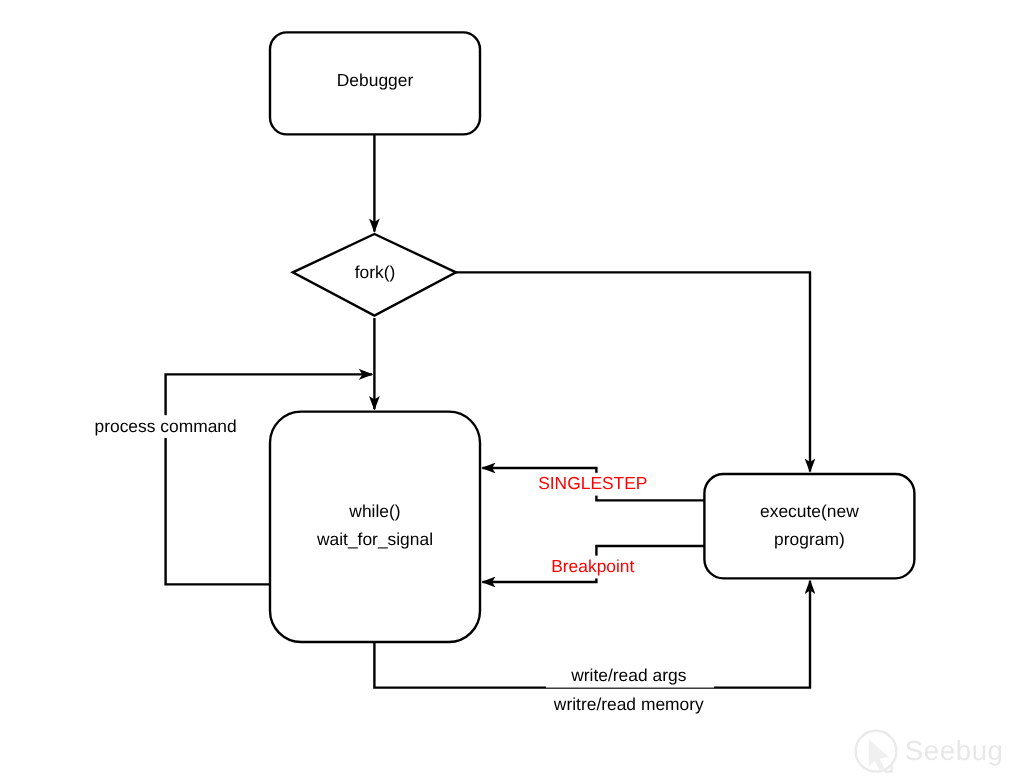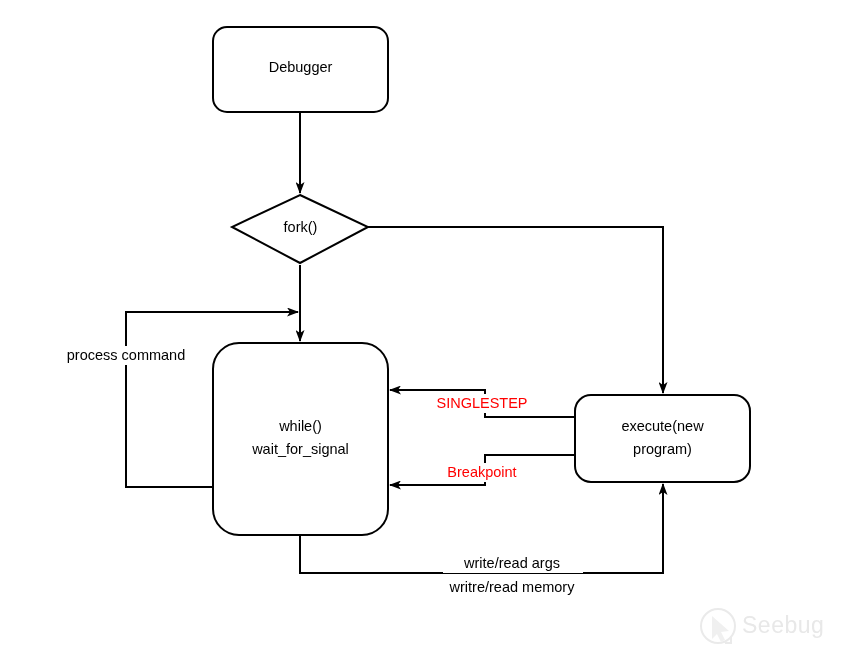--- a/index.html
+++ b/index.html
@@ -9,21 +9,21 @@
   }
   body {
     width: 841px;
     height: 652px;
     position: relative;
     overflow: hidden;
     font-family: "Liberation Sans", sans-serif;
   }
   #diagram-root {
     position: absolute;
-    left: 0; top: 0;
+    left: 12px; top: 0;
     width: 695px;
     height: 652px;
   }
   svg.flow {
     position: absolute;
     left: 0; top: 0;
     width: 841px;
     height: 652px;
   }
   .node-shape {

